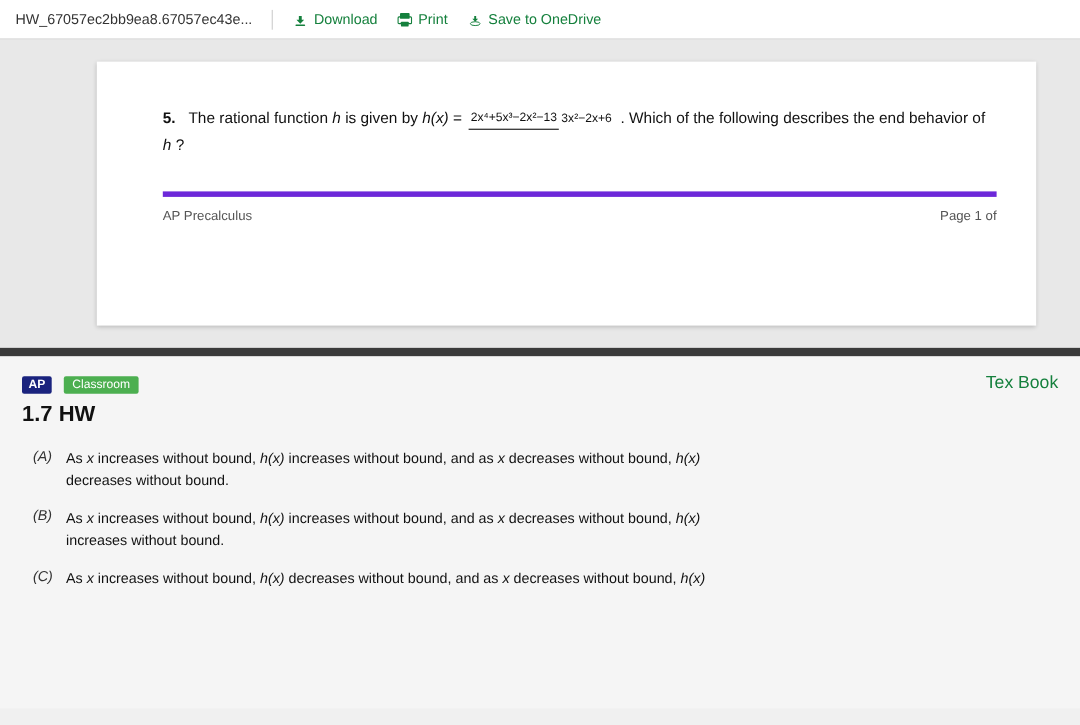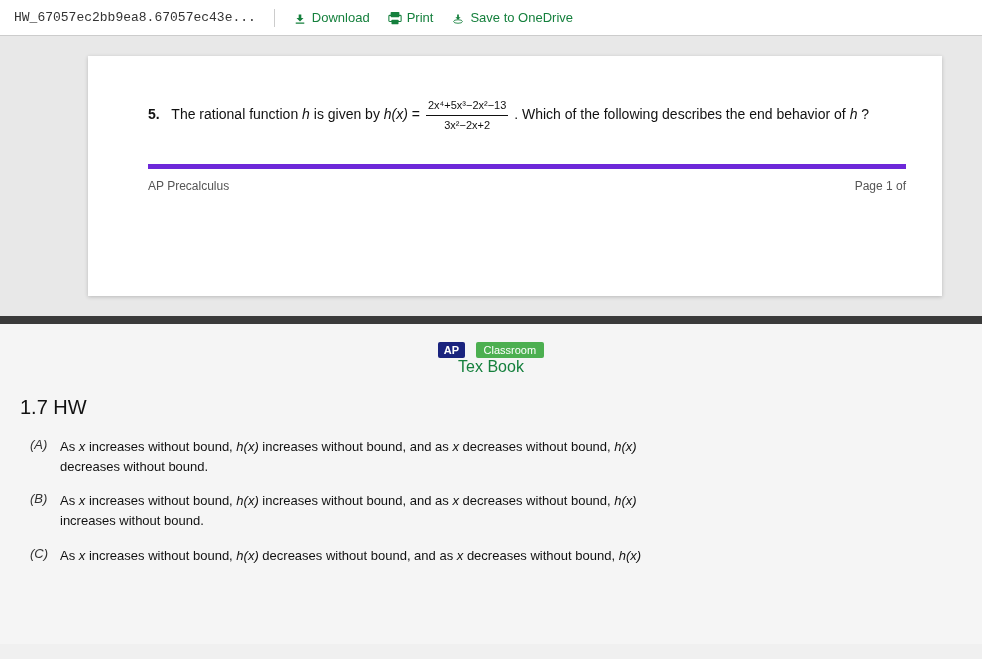--- a/index.html
+++ b/index.html
@@ -18,21 +18,20 @@
       display: flex;
       align-items: center;
       padding: 6px 14px;
       gap: 18px;
       height: 36px;
     }
     .toolbar-filename {
       font-size: 13px;
       color: #333;
       font-weight: 500;
-      font-family: Liberation Mono, monospace;
     }
     .toolbar-divider {
       width: 1px;
       height: 18px;
       background: #ccc;
     }
     .toolbar-action {
       display: flex;
       align-items: center;
       gap: 5px;
@@ -73,21 +72,21 @@
       margin-right: 8px;
     }
 
     .math-formula {
       font-style: italic;
       font-size: 14px;
     }
 
     .fraction {
       display: inline-flex;
-      flex-direction: column;
+      flex-direction: row;
       align-items: center;
       vertical-align: middle;
       margin: 0 2px;
       font-size: 12px;
     }
     .fraction .numerator {
       border-bottom: 1px solid #111;
       padding: 0 2px;
       font-size: 11px;
     }
@@ -118,22 +117,21 @@
     .answer-section {
       background: #f5f5f5;
       padding: 16px 20px;
       min-height: 320px;
     }
 
     .answer-header {
       display: flex;
       align-items: center;
       justify-content: space-between;
-      margin-bottom: 20px;
-      flex-direction: column;
+      margin-bottom: 8px;
     }
 
     .ap-badge {
       background: #1a237e;
       color: white;
       font-size: 11px;
       font-weight: bold;
       padding: 2px 6px;
       border-radius: 2px;
       margin-right: 6px;
@@ -147,21 +145,21 @@
       border-radius: 2px;
     }
 
     .tex-book-label {
       font-size: 16px;
       color: #15803d;
     }
 
     .hw-title {
       font-size: 20px;
-      font-weight: normal;
+      font-weight: bold;
       color: #111;
       margin-bottom: 18px;
     }
 
     .answer-option {
       display: flex;
       align-items: flex-start;
       margin-bottom: 14px;
       padding: 0 10px;
     }
@@ -220,21 +218,21 @@
   <div class="doc-page">
     <div class="question-text">
       <span class="question-number">5.</span>
       <span>The rational function</span>
       <span class="math-formula">h</span>
       <span>is given by</span>
       <span class="math-formula">h(x)</span>
       <span>=</span>
       <span class="fraction">
         <span class="numerator">2x⁴+5x³−2x²−13</span>
-        <span class="denominator">3x²−2x+2</span>
+        <span class="denominator">3x²−2x+6</span>
       </span>
       <span>. Which of the following describes the end behavior of</span>
       <span class="math-formula">h</span>
       <span>?</span>
     </div>
 
     <div class="page-footer">
       <span>AP Precalculus</span>
       <span>Page 1 of</span>
     </div>

